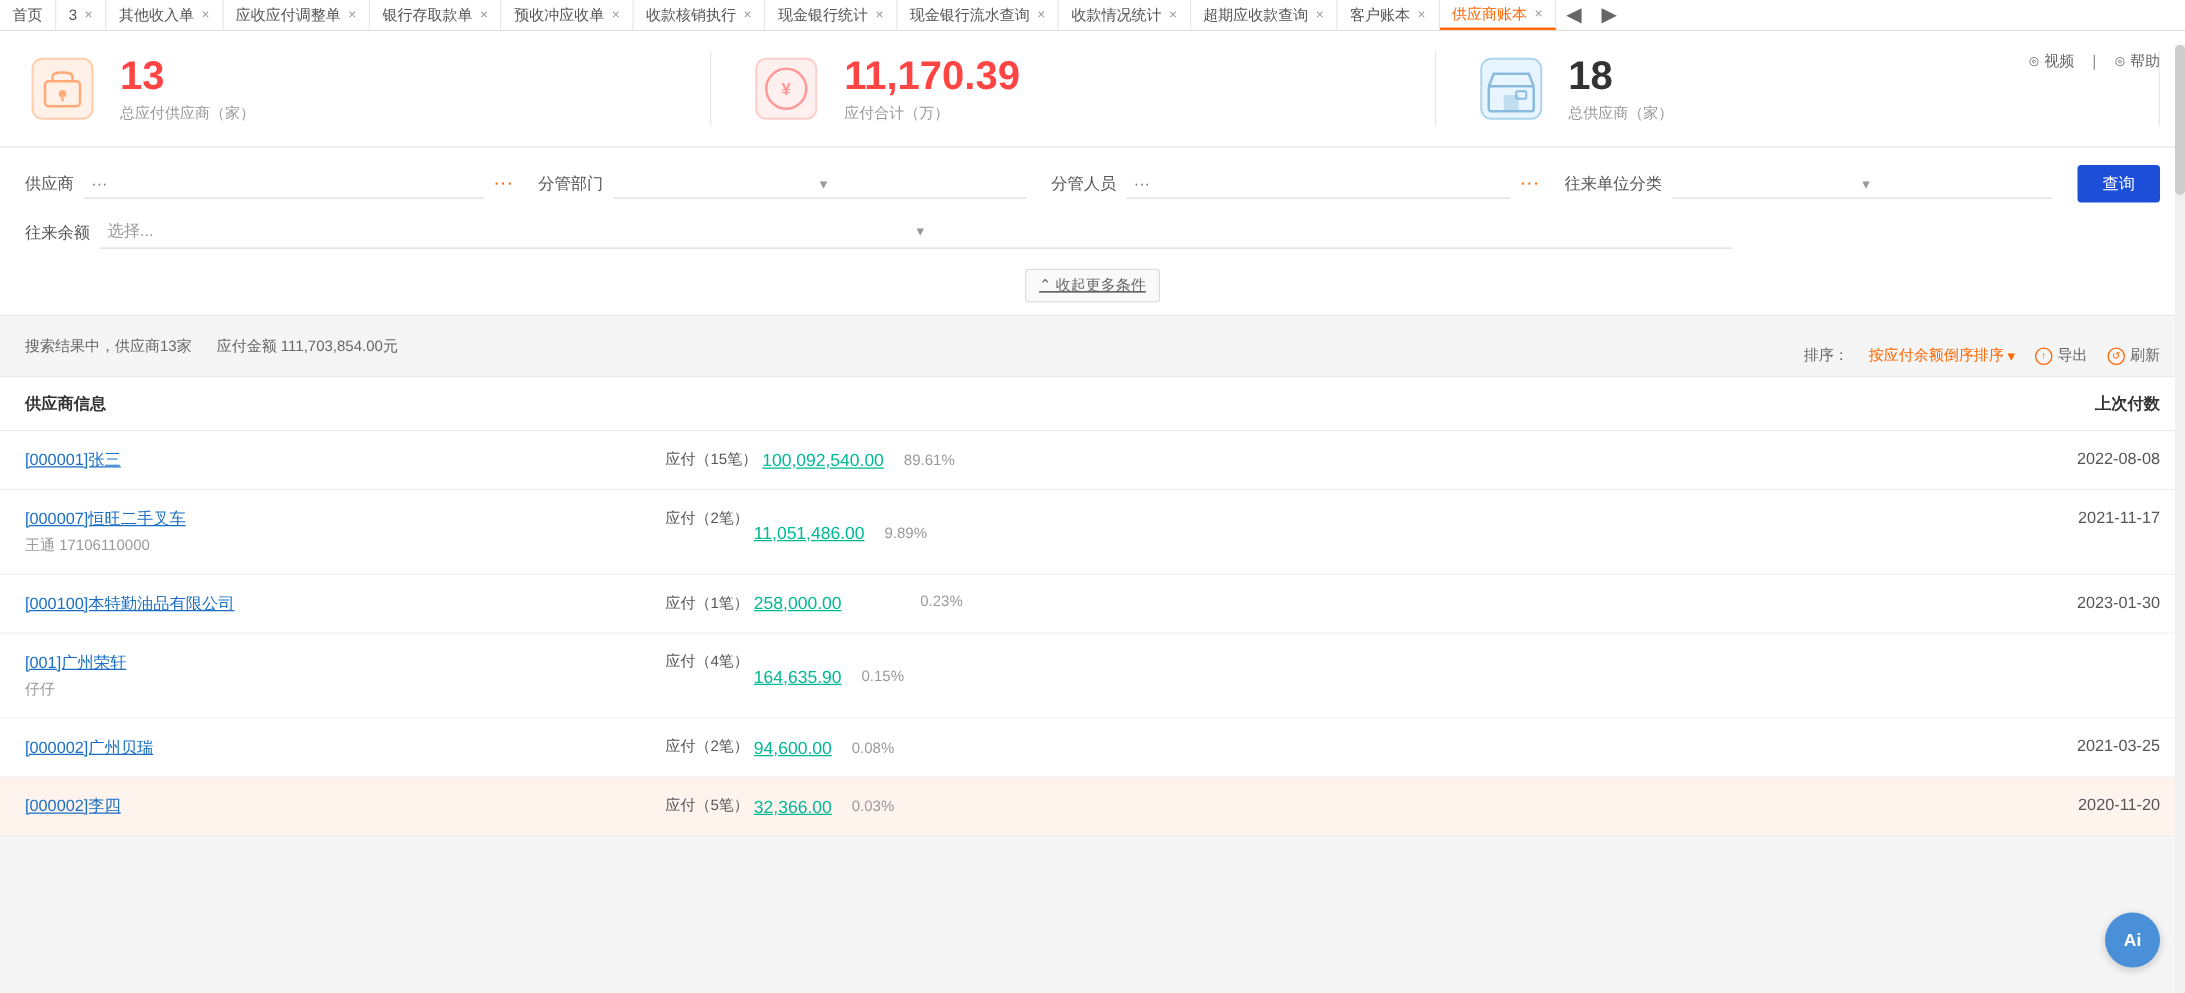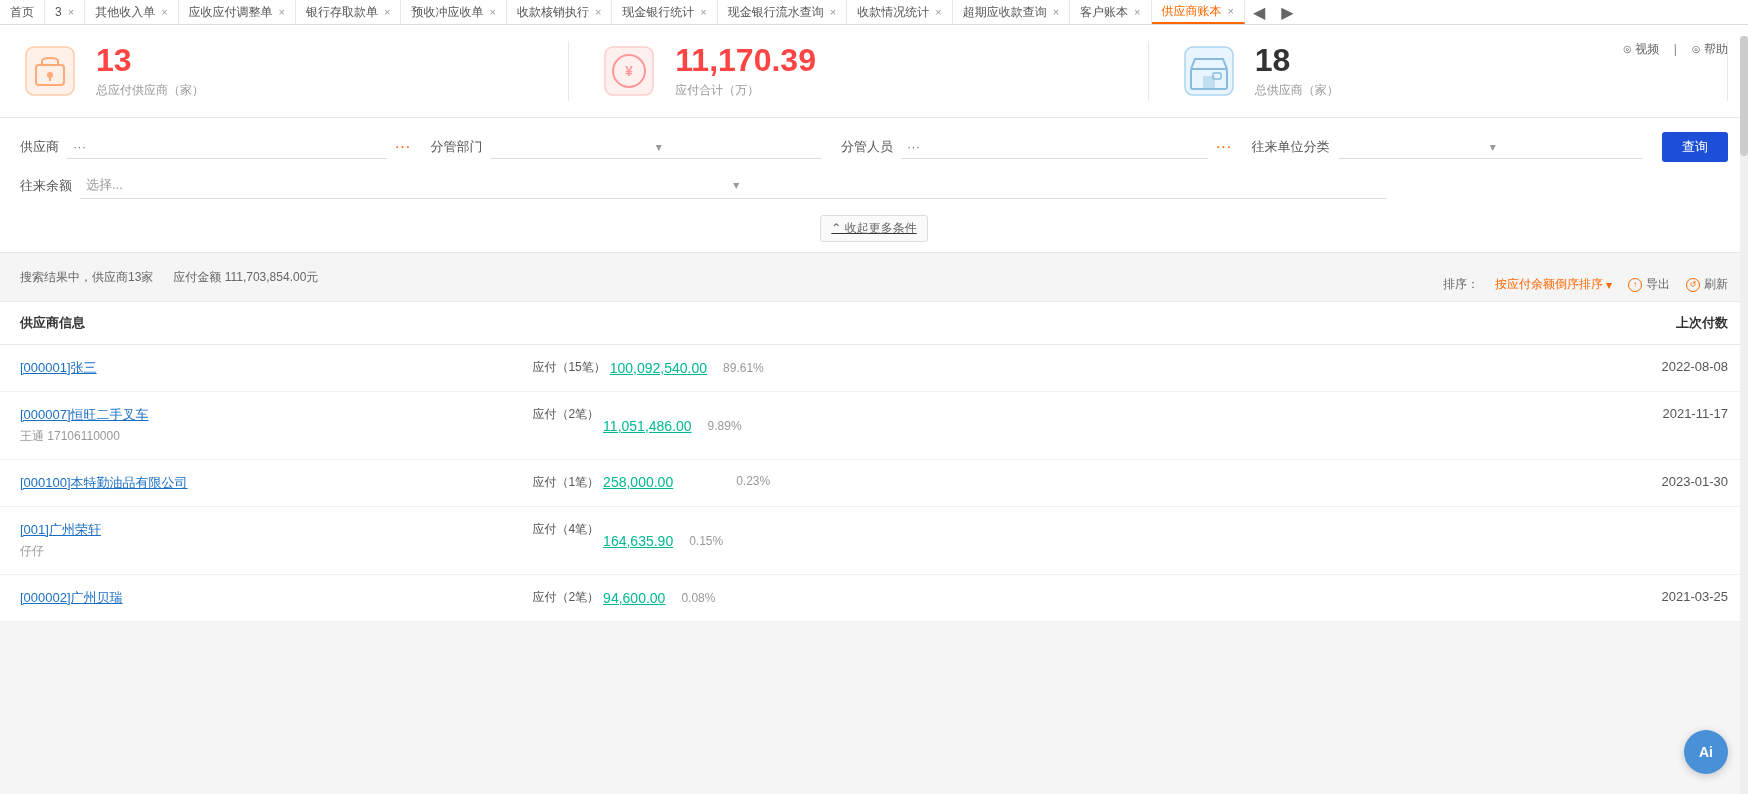--- a/index.html
+++ b/index.html
@@ -489,20 +489,33 @@
     <div class="col-transaction">
       <span class="trans-label">应付（2笔）</span>
       <div style="display:flex; align-items:center;">
         <span class="trans-amount">94,600.00</span>
         <span class="trans-percent">0.08%</span>
       </div>
     </div>
     <div class="col-lastpay">2021-03-25</div>
   </div>
 
+  <div class="table-row highlighted">
+    <div class="col-supplier">
+      <span class="supplier-name">[000002]李四</span>
+    </div>
+    <div class="col-transaction">
+      <span class="trans-label">应付（5笔）</span>
+      <div style="display:flex; align-items:center;">
+        <span class="trans-amount">32,366.00</span>
+        <span class="trans-percent">0.03%</span>
+      </div>
+    </div>
+    <div class="col-lastpay">2020-11-20</div>
+  </div>
 </div>
 
 <div style="position:fixed; bottom:20px; right:20px; background:#4a90d9; color:#fff; border-radius:50%; width:44px; height:44px; display:flex; align-items:center; justify-content:center; font-size:14px; font-weight:bold; cursor:pointer; box-shadow:0 2px 8px rgba(0,0,0,0.2);">
   <span>Ai</span>
 </div>
 
 <div class="scrollbar-area">
   <div class="scrollbar-thumb"></div>
 </div>
 

